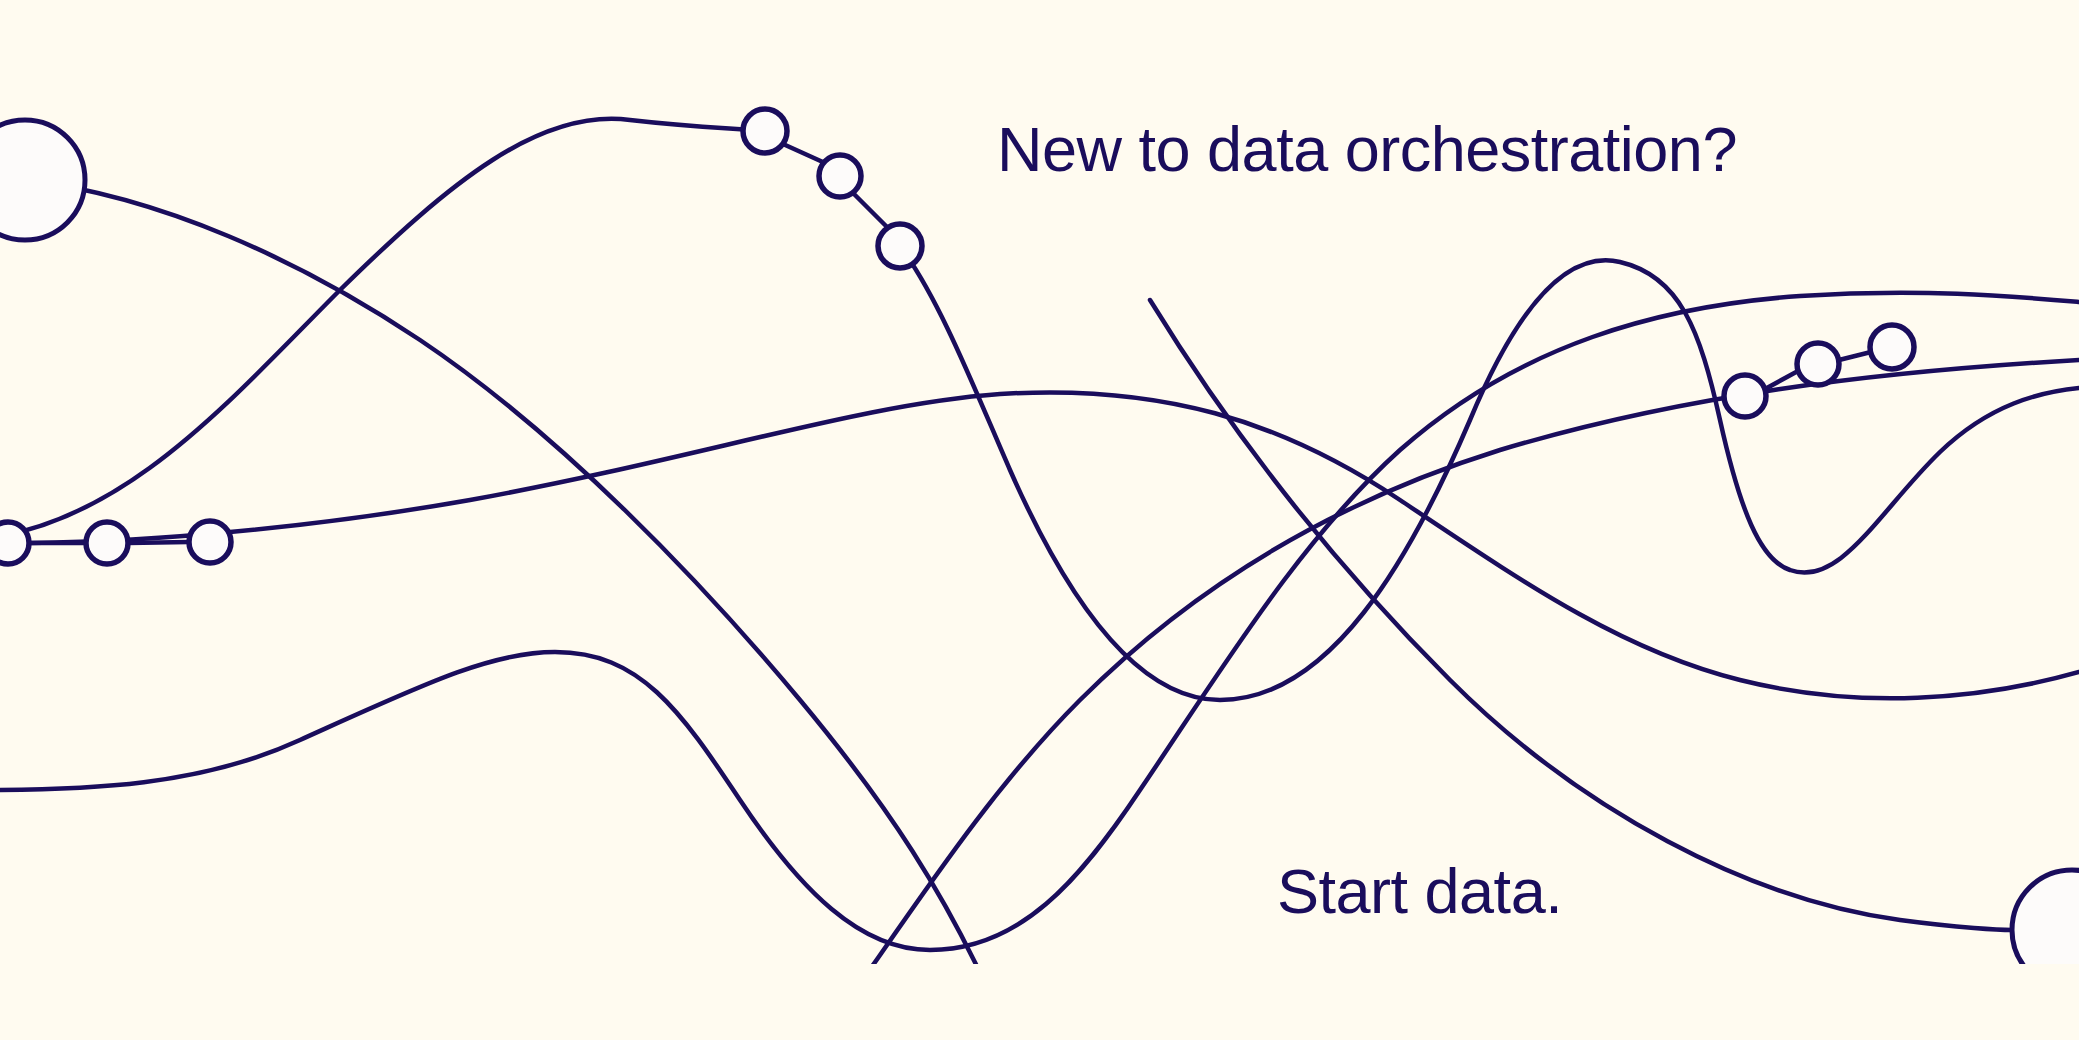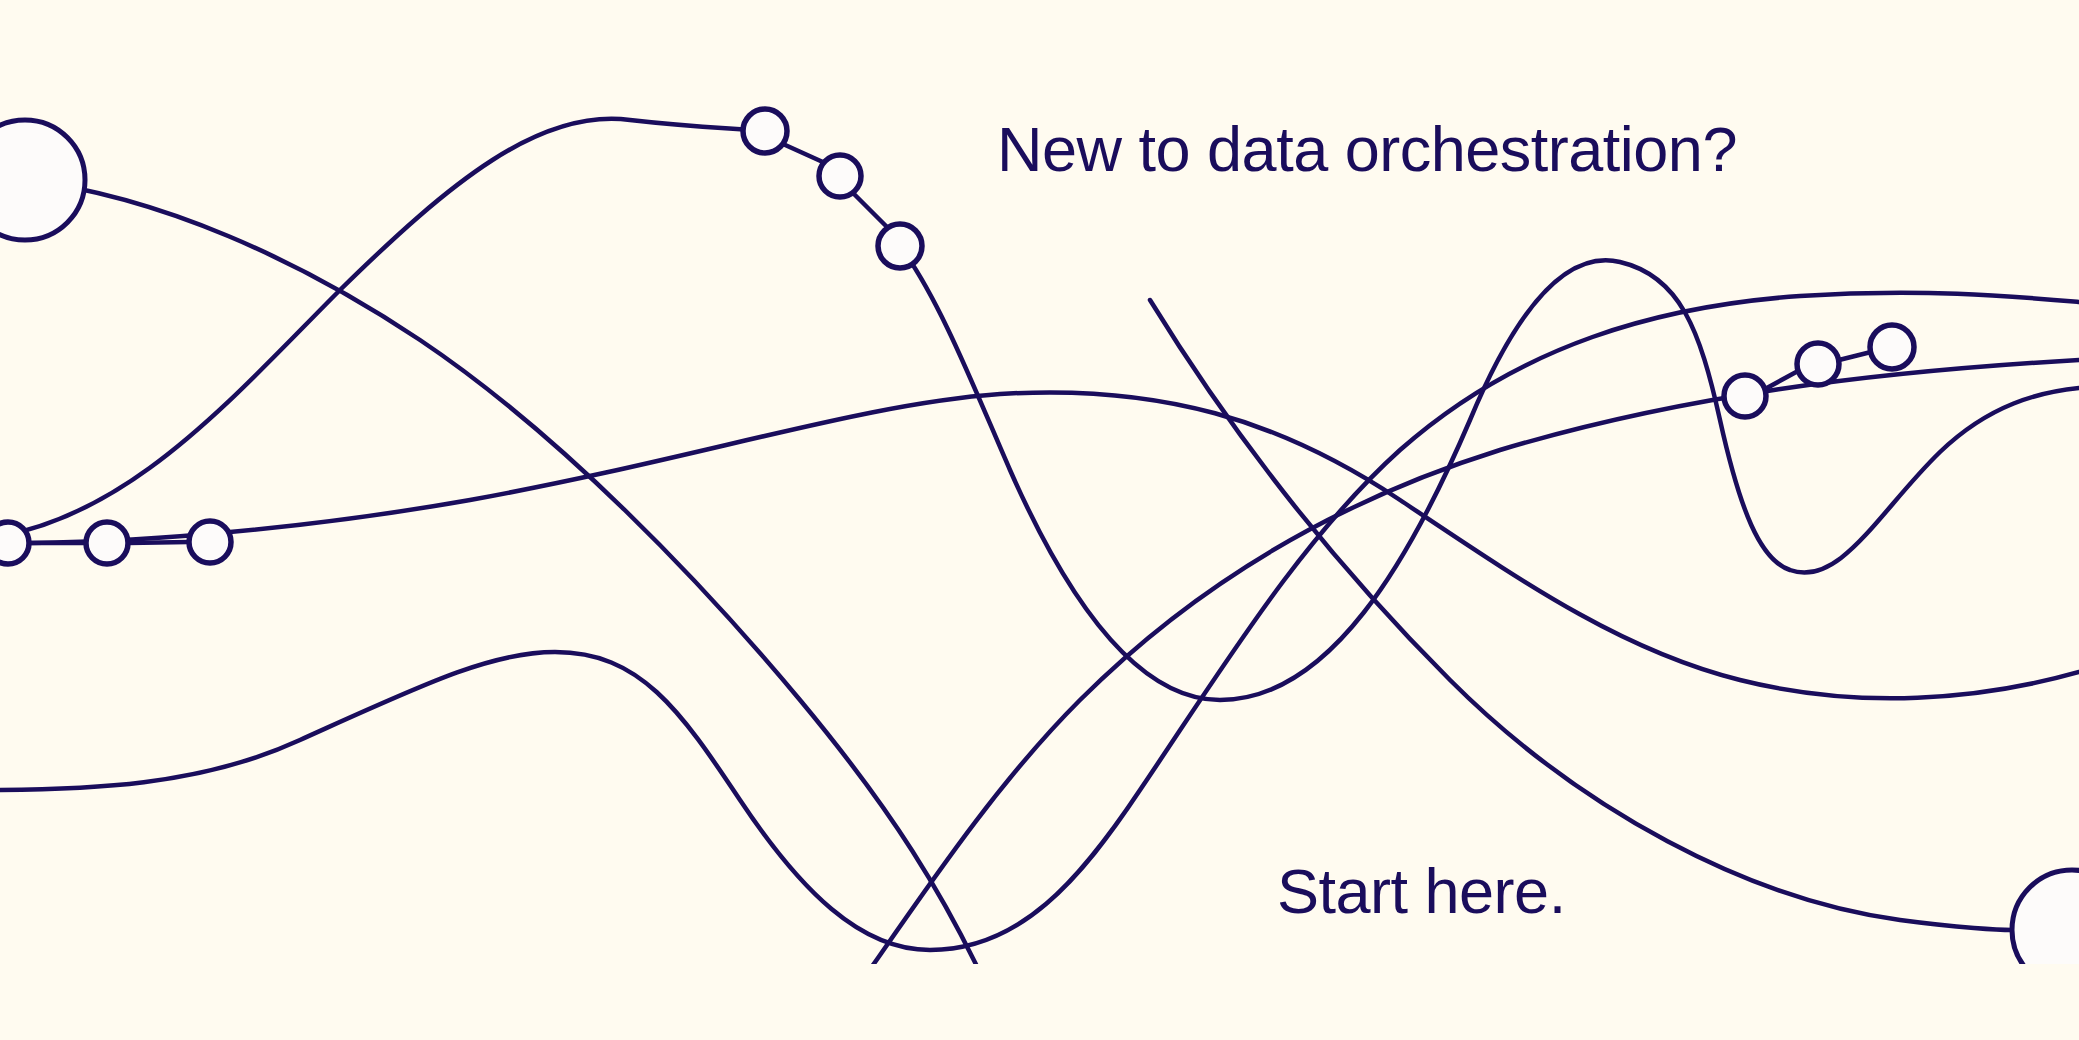--- a/index.html
+++ b/index.html
@@ -75,15 +75,15 @@
         <circle cx="840" cy="176" r="21" fill="#FDFBFA" stroke="#1A0D5C" stroke-width="5.5"></circle>
         <circle cx="900" cy="246" r="22" fill="#FDFBFA" stroke="#1A0D5C" stroke-width="5.5"></circle>
         <circle cx="1745" cy="396" r="21" fill="#FDFBFA" stroke="#1A0D5C" stroke-width="5.5"></circle>
         <circle cx="1818" cy="364" r="21" fill="#FDFBFA" stroke="#1A0D5C" stroke-width="5.5"></circle>
         <circle cx="1892" cy="347" r="22" fill="#FDFBFA" stroke="#1A0D5C" stroke-width="5.5"></circle>
       </g>
   </svg>
 
   <div class="hero-text" id="headline">New to data orchestration?</div>
 
-  <div class="hero-text" id="subline">Start here.</div>
+  <div class="hero-text" id="subline">Start data.</div>
 
 </div>
 
 </body></html>

